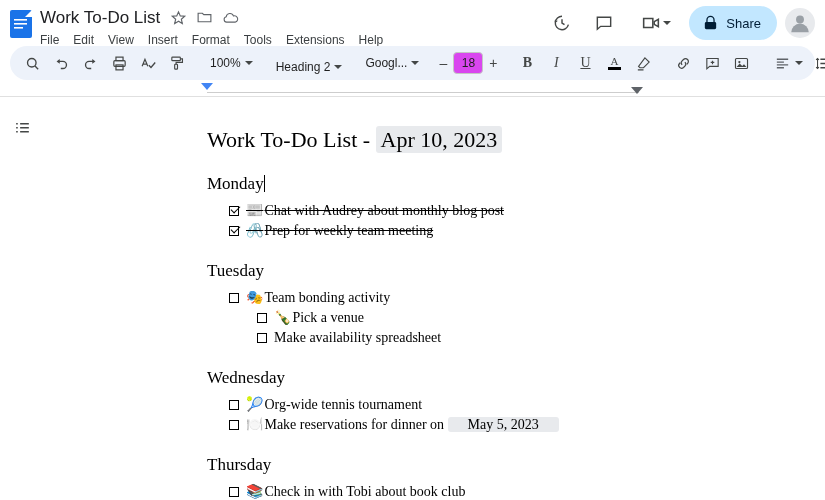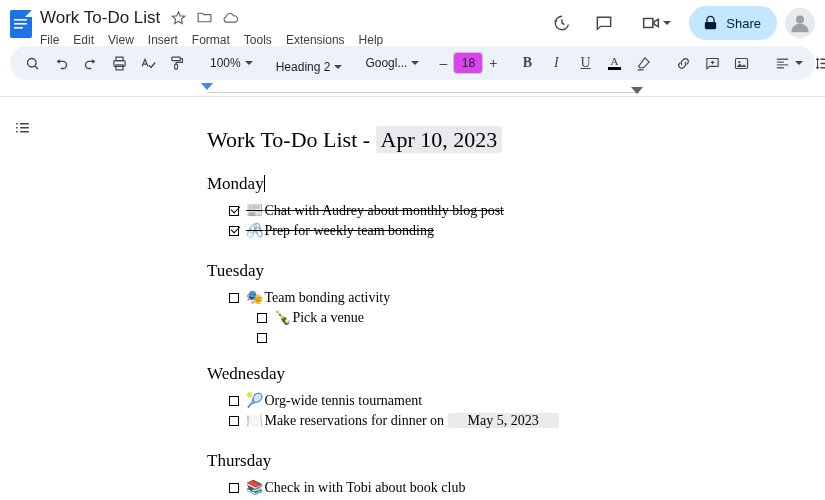--- a/index.html
+++ b/index.html
@@ -533,36 +533,37 @@
       </div>
 
       <div class="doc-h2"><span>Monday</span><span class="cursor-bar"></span></div>
       <div class="tasks">
         <div class="task indent-1 done">
           <span class="cb checked"></span>
           <span class="text"><span class="emoji">📰</span><span>Chat with Audrey about monthly blog post</span></span>
         </div>
         <div class="task indent-1 done">
           <span class="cb checked"></span>
-          <span class="text"><span class="emoji">🖇️</span><span>Prep for weekly team bonding</span></span>
+          <span class="text"><span class="emoji">🖇️</span><span>Prep for weekly team meeting</span></span>
         </div>
       </div>
 
       <div class="doc-h2">Tuesday</div>
       <div class="tasks">
         <div class="task indent-1">
           <span class="cb"></span>
           <span class="text"><span class="emoji">🎭</span><span>Team bonding activity</span></span>
         </div>
         <div class="task indent-2">
           <span class="cb"></span>
           <span class="text"><span class="emoji">🍾</span><span>Pick a venue</span></span>
         </div>
         <div class="task indent-2">
           <span class="cb"></span>
+          <span class="text"><span>Make availability spreadsheet</span></span>
         </div>
       </div>
 
       <div class="doc-h2">Wednesday</div>
       <div class="tasks">
         <div class="task indent-1">
           <span class="cb"></span>
           <span class="text"><span class="emoji">🎾</span><span>Org-wide tennis tournament</span></span>
         </div>
         <div class="task indent-1">

